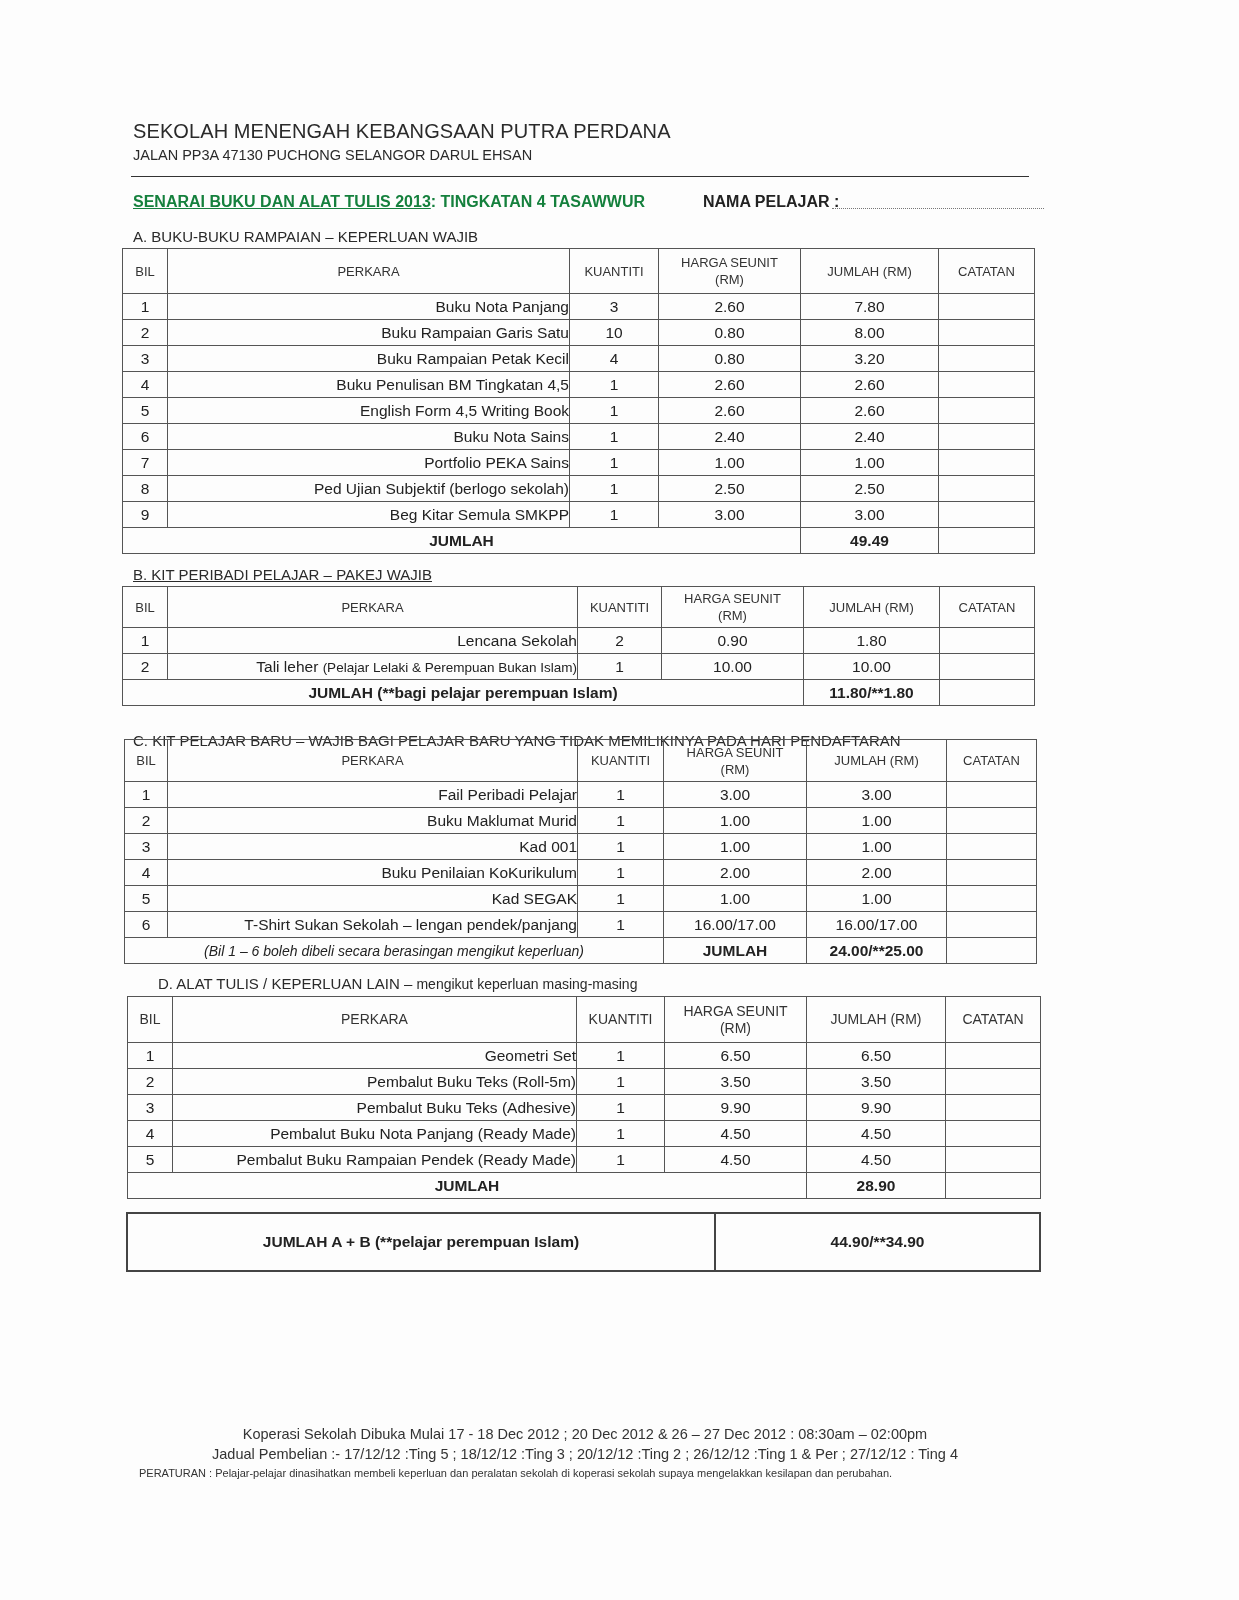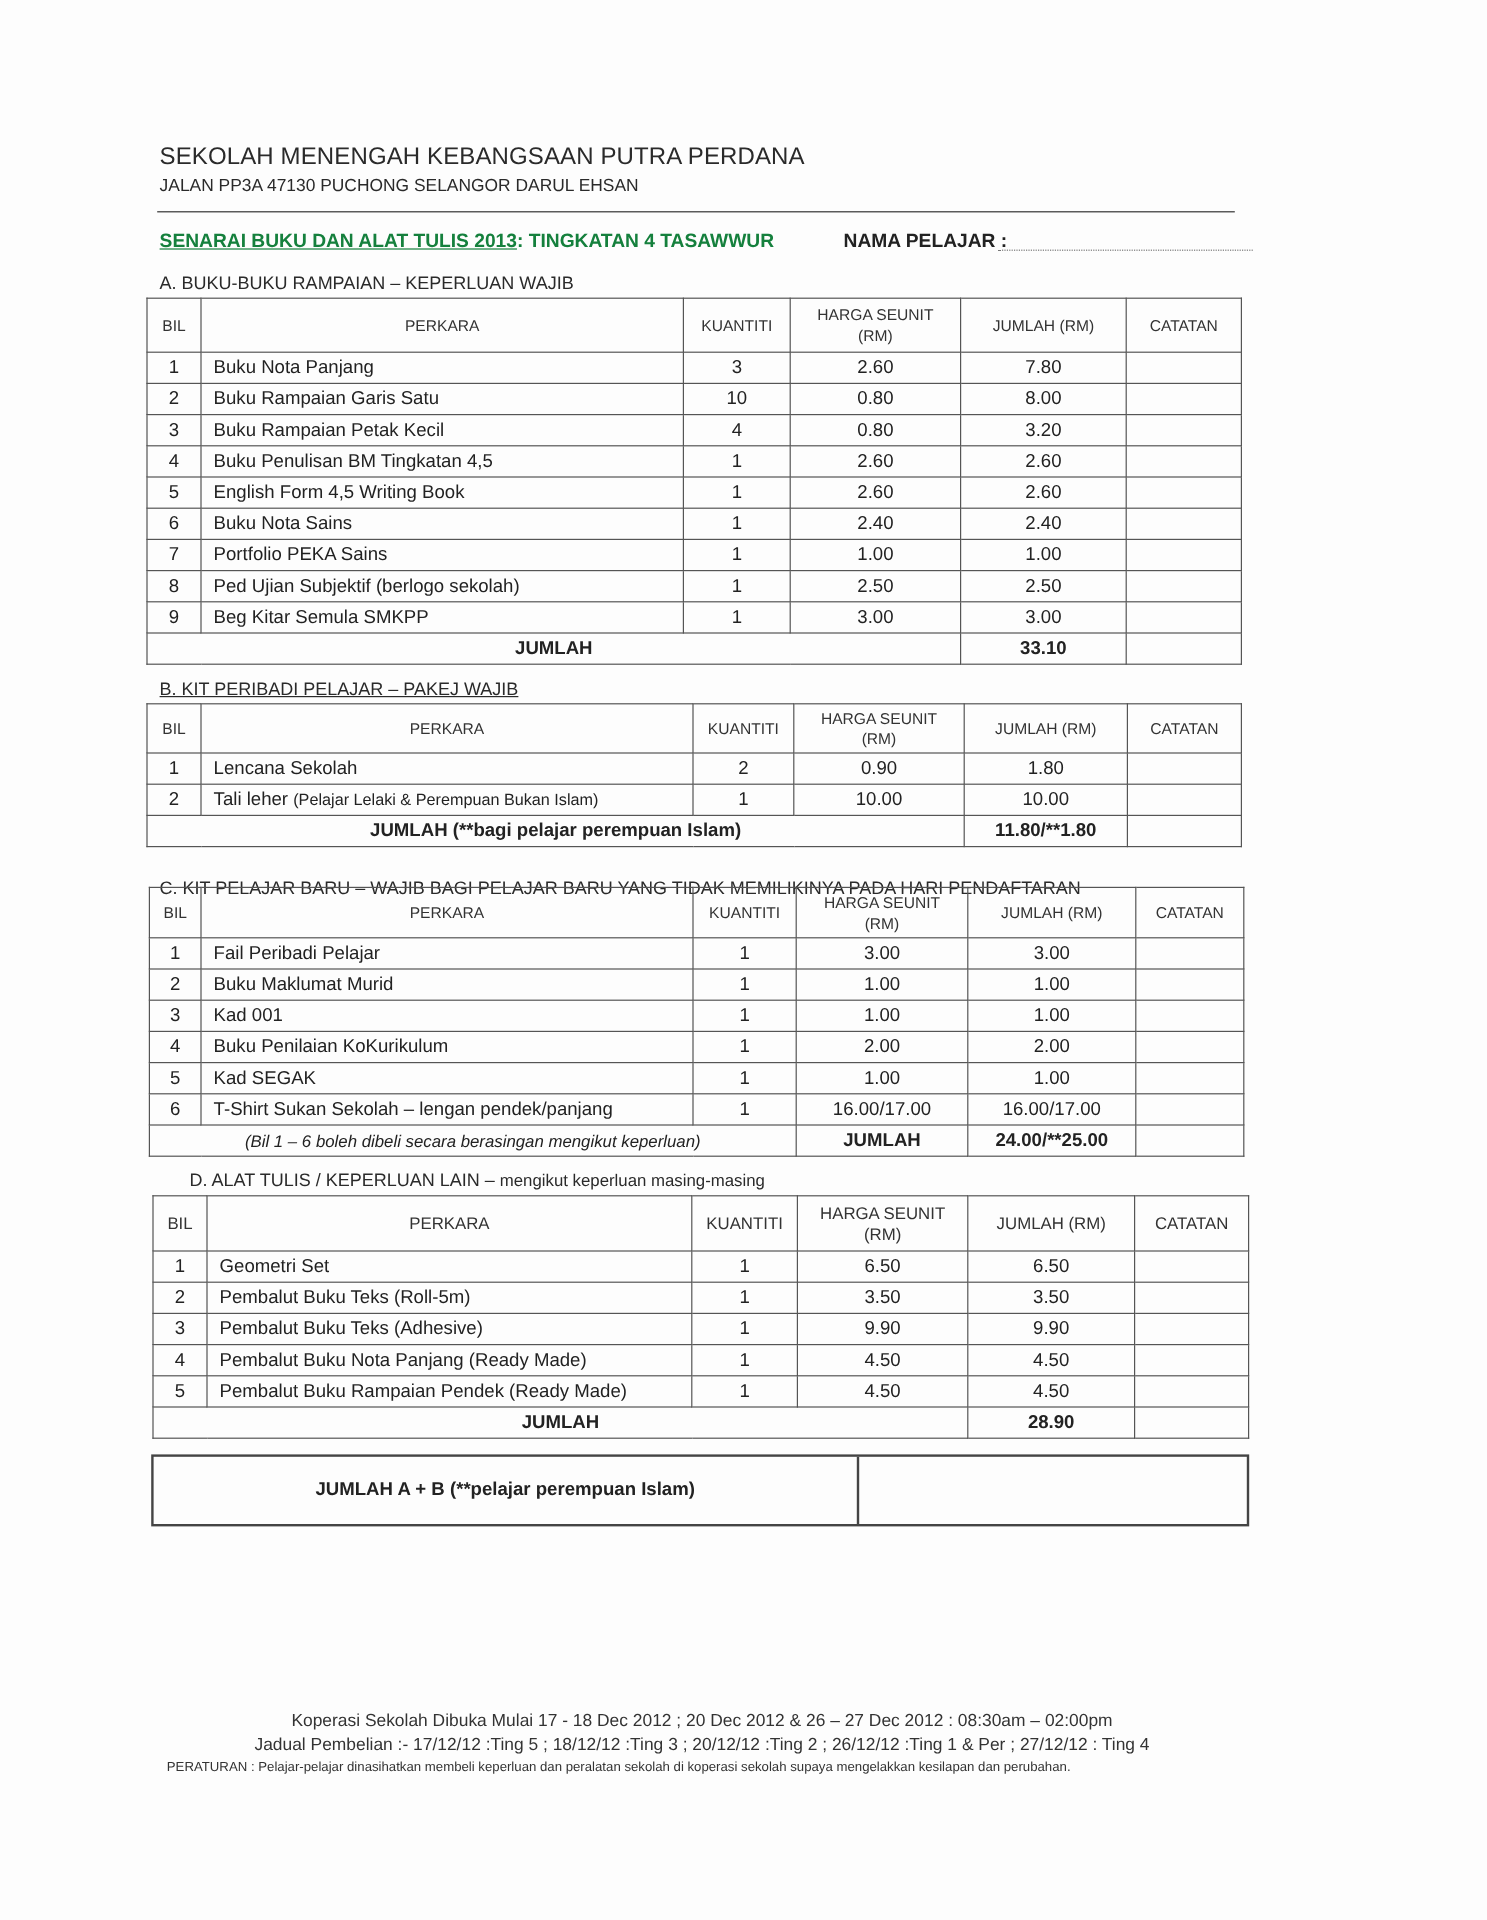--- a/index.html
+++ b/index.html
@@ -18,21 +18,21 @@
   .student-dots { position: absolute; left: 832px; top: 208px; width: 212px; border-bottom: 1.5px dotted #777; height: 0; }
 
   .section-title { position: absolute; left: 133px; font-size: 15px; color: #2a2a2a; }
   .section-title .small { font-size: 14px; }
 
   table.list { position: absolute; border-collapse: collapse; font-family: "Liberation Sans", sans-serif; table-layout: fixed; }
   table.list td, table.list th { border: 1px solid #555; font-weight: normal; color: #222; }
   table.list th { font-size: 13px; text-align: center; line-height: 17px; color: #333; }
   table.list td { font-size: 15.5px; height: 26px; padding: 0; }
   td.c { text-align: center; }
-  td.l { text-align: left; padding-left: 10px !important; }
+  td.l { text-align: right; padding-left: 10px !important; }
   td.b { font-weight: bold !important; }
   td.i { font-style: italic; font-size: 14px !important; text-align: center; }
   .sub { font-size: 13.5px; }
 
   .grand { position: absolute; left: 126px; top: 1212px; width: 915px; height: 60px; border: 2.5px double #444; display: flex; }
   .grand .lbl { width: 588px; border-right: 2px solid #444; display: flex; align-items: center; justify-content: center; font-size: 15.5px; font-weight: bold; color: #222; }
   .grand .val { flex: 1; display: flex; align-items: center; justify-content: center; font-size: 15.5px; font-weight: bold; color: #222; }
 
   .footer1 { position: absolute; left: 0; width: 1170px; text-align: center; top: 1426px; font-size: 14.5px; color: #333; }
   .footer2 { position: absolute; left: 0; width: 1170px; text-align: center; top: 1446px; font-size: 14.5px; color: #333; }
@@ -139,21 +139,21 @@
     <tr>
           <td class="c">9</td>
           <td class="l">Beg Kitar Semula SMKPP</td>
           <td class="c">1</td>
           <td class="c">3.00</td>
           <td class="c">3.00</td>
           <td></td>
         </tr>
     <tr>
       <td colspan="4" class="c b">JUMLAH</td>
-      <td class="c b">33.10</td>
+      <td class="c b">49.49</td>
       <td></td>
     </tr>
   </tbody>
     </table>
 
   <div class="section-title" style="top:566px;text-decoration:underline;">B. KIT PERIBADI PELAJAR – PAKEJ WAJIB</div>
   <table class="list" style="left:122px; top:586px; width:912px;">
     <colgroup>
         <col style="width:45px">
         <col style="width:410px">
@@ -335,19 +335,20 @@
     <tr>
       <td colspan="4" class="c b">JUMLAH</td>
       <td class="c b">28.90</td>
       <td></td>
     </tr>
   </tbody>
     </table>
 
   <div class="grand">
     <div class="lbl">JUMLAH A + B  (**pelajar perempuan Islam)</div>
+    <div class="val">44.90/**34.90</div>
   </div>
 
   <div class="footer1">Koperasi Sekolah Dibuka Mulai 17 - 18 Dec 2012  ; 20 Dec 2012 &amp; 26 – 27 Dec 2012 : 08:30am – 02:00pm</div>
   <div class="footer2">Jadual Pembelian :- 17/12/12 :Ting 5 ; 18/12/12 :Ting 3 ; 20/12/12 :Ting 2 ; 26/12/12 :Ting 1 &amp; Per ; 27/12/12 : Ting 4</div>
   <div class="footer3">PERATURAN : Pelajar-pelajar dinasihatkan membeli keperluan dan peralatan sekolah di koperasi sekolah supaya mengelakkan kesilapan dan perubahan.</div>
 
 </div>
 
 </body></html>

